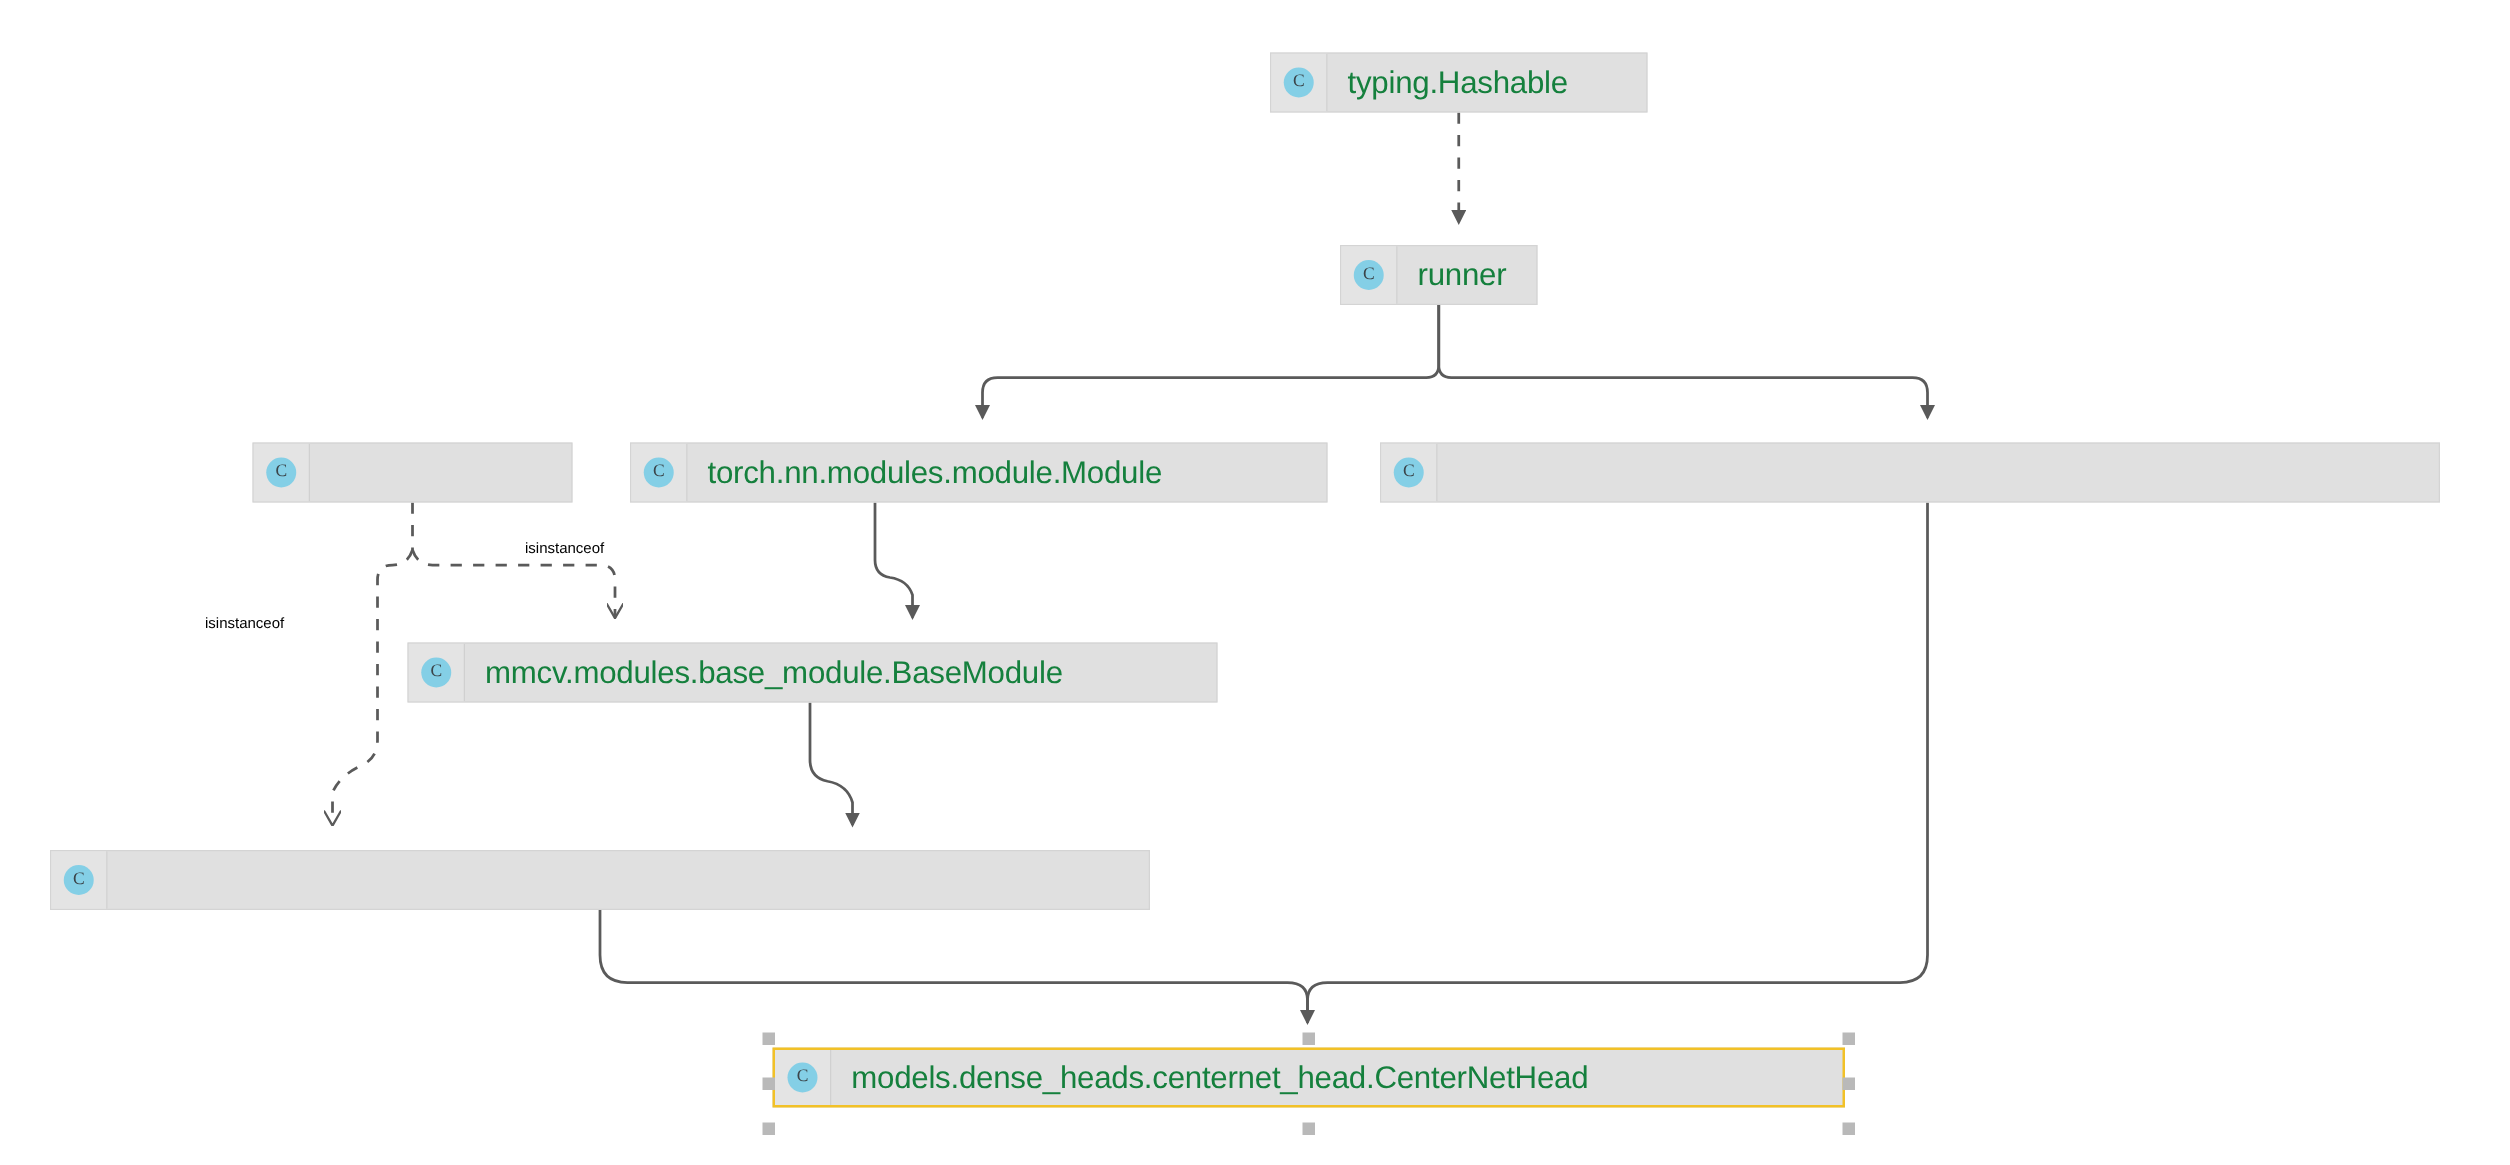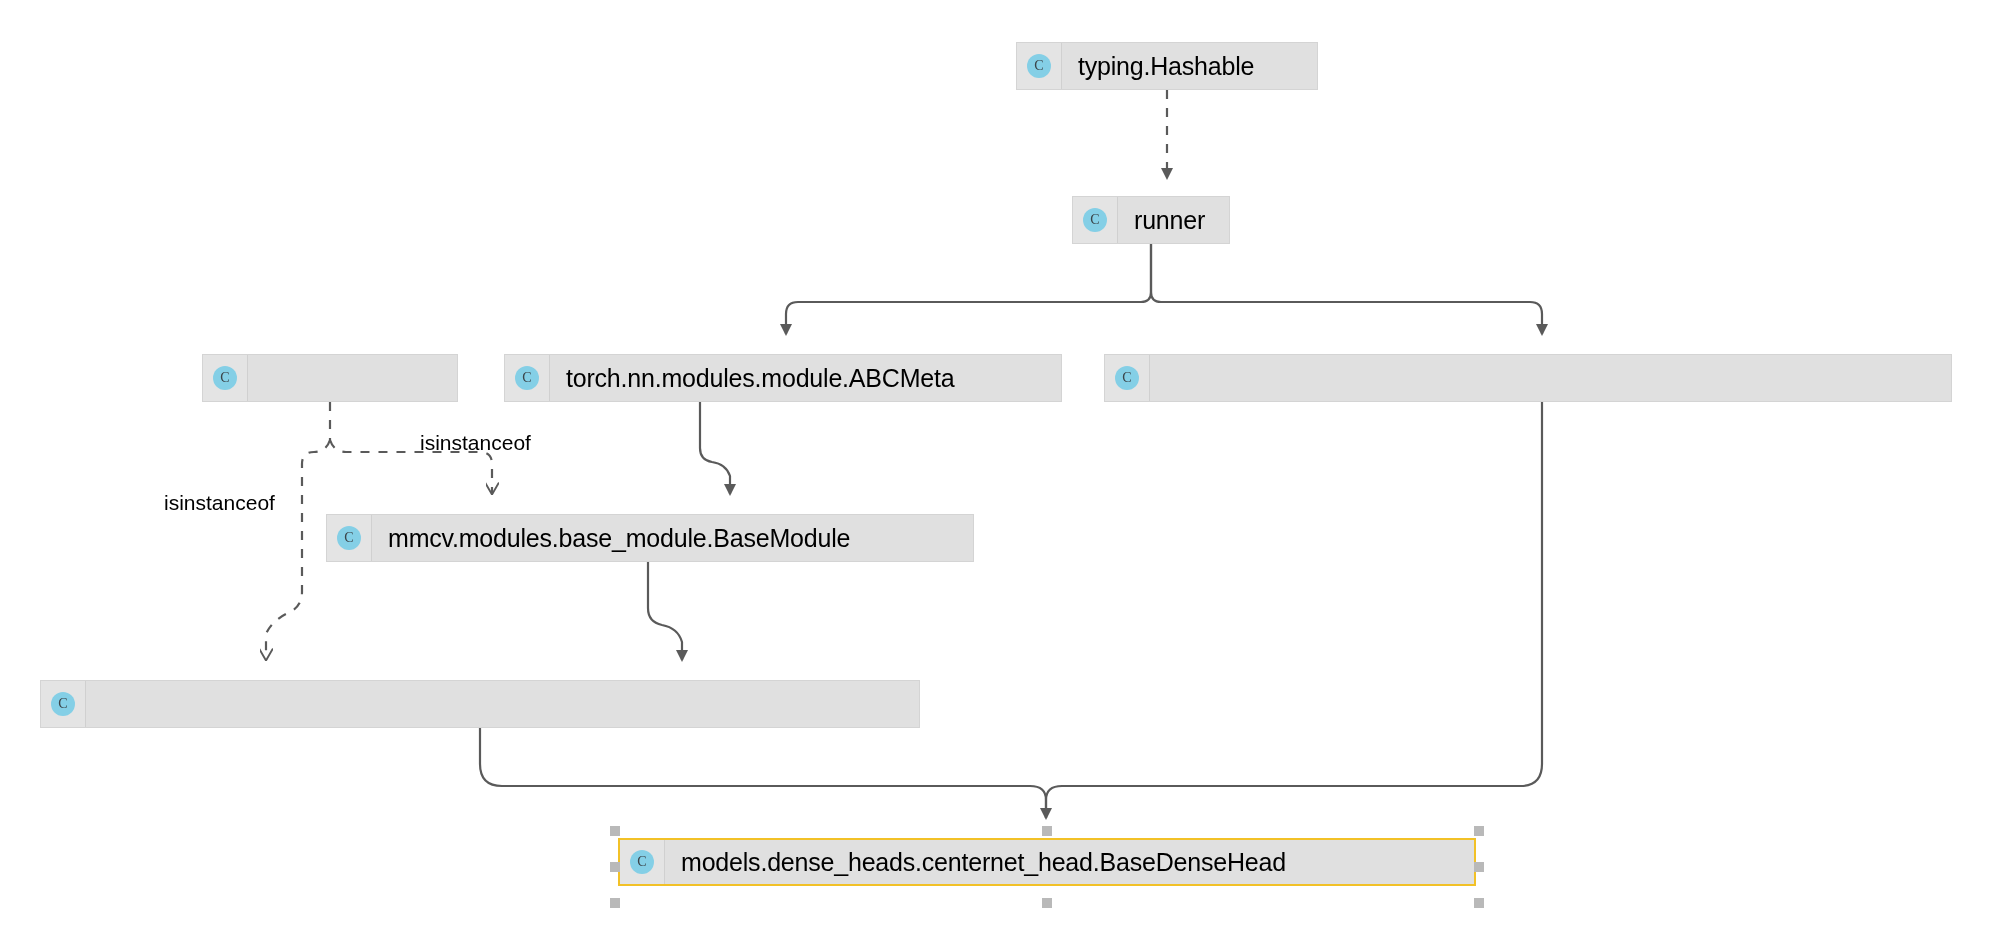--- a/index.html
+++ b/index.html
@@ -56,37 +56,37 @@
     font-size: 14px;
     line-height: 24px;
     text-align: center;
     font-family: "Liberation Serif", serif;
     font-style: normal;
     display: block;
   }
   .node .label {
     padding: 0 14px 0 16px;
     font-size: 25px;
-    color: #000000;
+    color: #15803d;
     letter-spacing: -0.2px;
     line-height: 46px;
   }
   .node.selected {
     border: 2px solid #f2c127;
     background: #e0e0e0;
   }
   .handle {
     position: absolute;
     width: 10px;
     height: 10px;
     background: #b9b9b9;
   }
   .edge-label {
     position: absolute;
-    font-size: 21px;
+    font-size: 12px;
     color: #000000;
     white-space: nowrap;
     line-height: 1;
   }
 </style>
 </head>
 <body>
 
 <div id="canvas">
 
@@ -148,21 +148,21 @@
   <div class="node" style="left:202px; top:354px; width:256px;">
     <span class="icon-cell">
       <span class="cicon">C</span>
     </span>
   </div>
 
   <div class="node" style="left:504px; top:354px; width:558px;">
     <span class="icon-cell">
       <span class="cicon">C</span>
     </span>
-    <span class="label">torch.nn.modules.module.ABCMeta</span>
+    <span class="label">torch.nn.modules.module.Module</span>
   </div>
 
   <div class="node" style="left:1104px; top:354px; width:848px;">
     <span class="icon-cell">
       <span class="cicon">C</span>
     </span>
   </div>
 
   <div class="node" style="left:326px; top:514px; width:648px;">
     <span class="icon-cell">
@@ -174,21 +174,21 @@
   <div class="node" style="left:40px; top:680px; width:880px;">
     <span class="icon-cell">
       <span class="cicon">C</span>
     </span>
   </div>
 
   <div class="node selected" style="left:618px; top:838px; width:858px;">
     <span class="icon-cell">
       <span class="cicon">C</span>
     </span>
-    <span class="label">models.dense_heads.centernet_head.BaseDenseHead</span>
+    <span class="label">models.dense_heads.centernet_head.CenterNetHead</span>
   </div>
 
   <div class="edge-label" style="left:420px; top:432px;">isinstanceof</div>
   <div class="edge-label" style="left:164px; top:492px;">isinstanceof</div>
 
   <div class="handle" style="left:610px; top:826px;"></div>
   <div class="handle" style="left:1042px; top:826px;"></div>
   <div class="handle" style="left:1474px; top:826px;"></div>
   <div class="handle" style="left:610px; top:862px;"></div>
   <div class="handle" style="left:1474px; top:862px;"></div>

